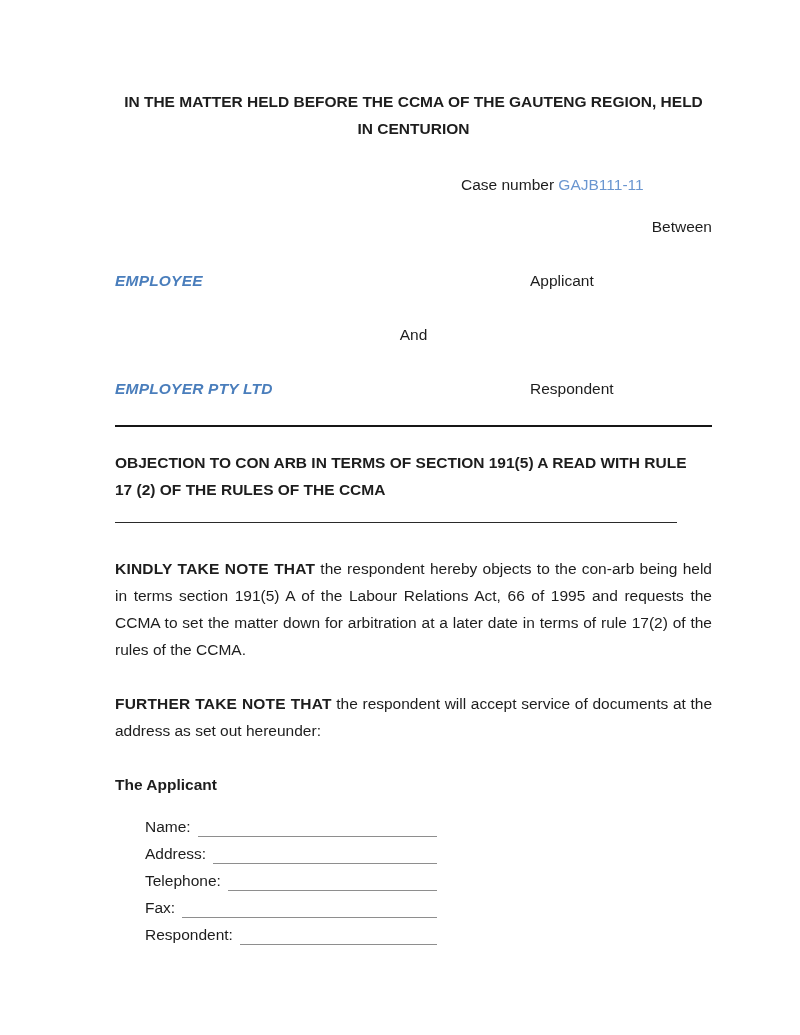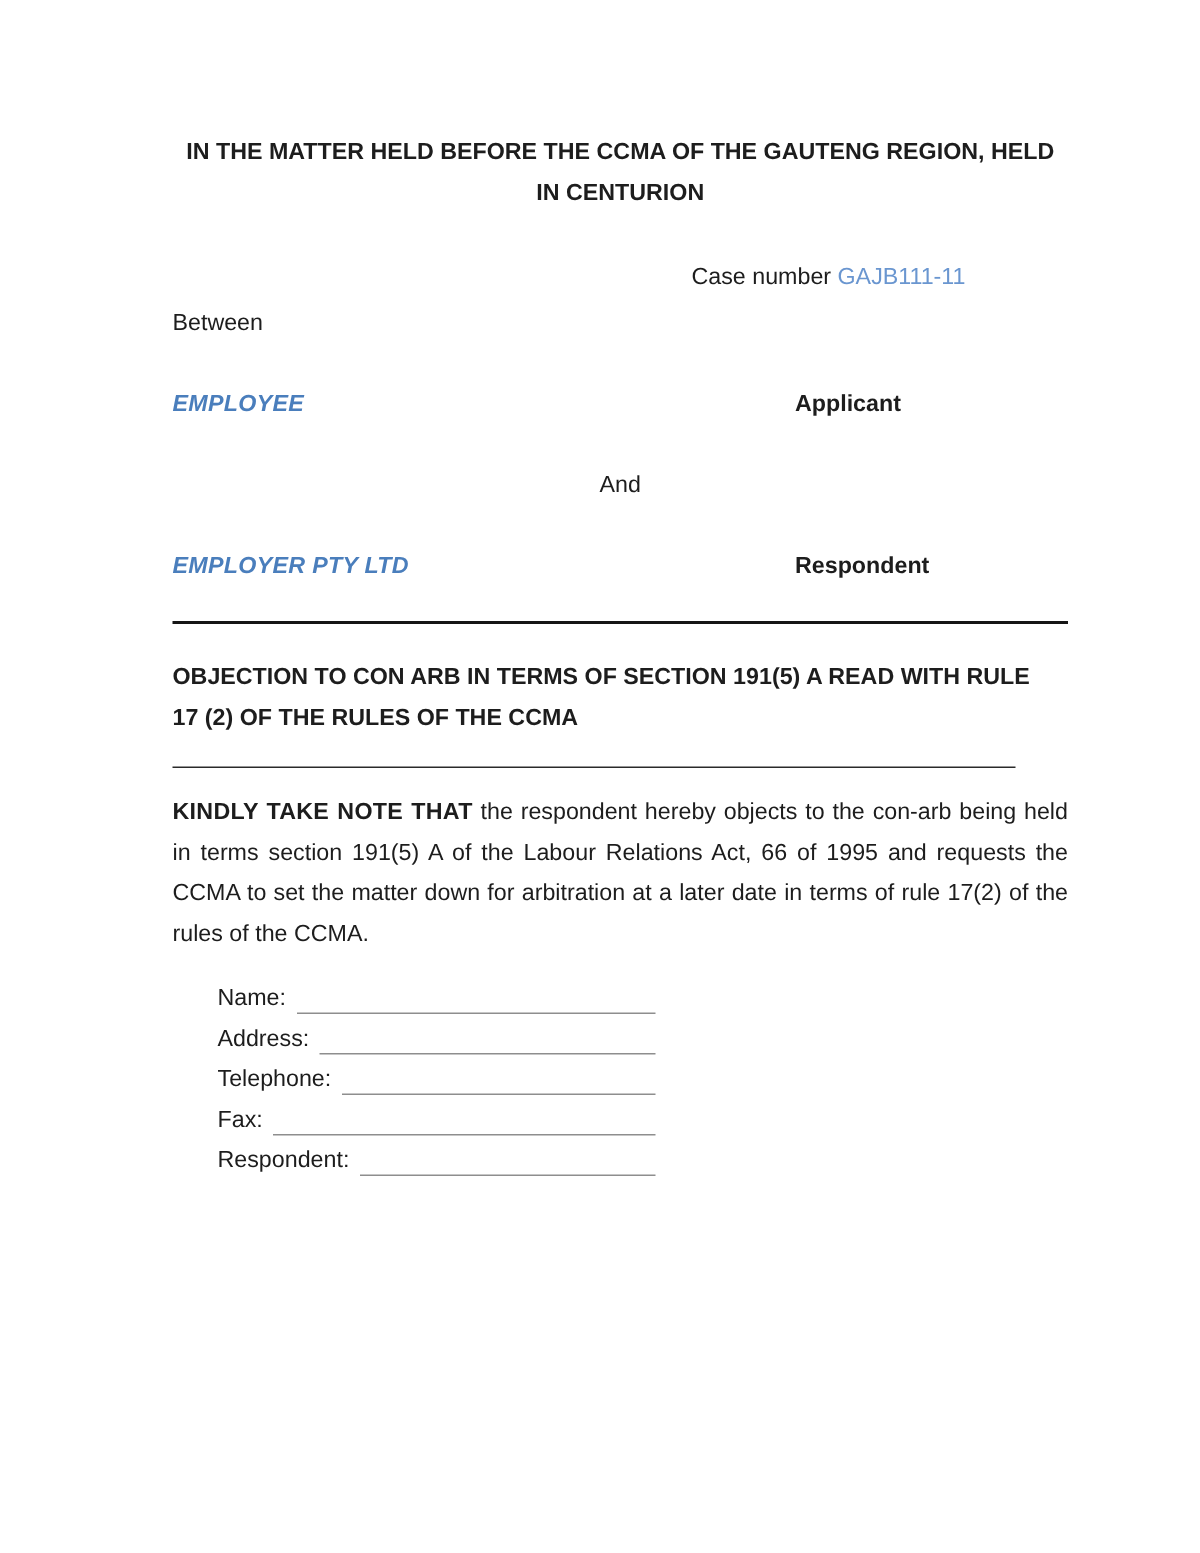--- a/index.html
+++ b/index.html
@@ -12,41 +12,41 @@
     box-sizing: border-box;
     padding: 88px 88px 0 115px;
     font-family: "Liberation Sans", sans-serif;
     font-size: 15.5px;
     line-height: 27px;
     color: #1d1d1d;
   }
   .doc-title { font-weight: bold; text-align: center; }
   .case-line { margin-top: 29px; margin-left: 346px; white-space: nowrap; }
   .case-number { color: var(--case_number_blue, #6a96d0); }
-  .between-line { margin-top: 4px; }
+  .between-line { margin-top: 15px; text-align: right; }
   .party-row { position: relative; margin-top: 27px; }
   .party-name {
     color: var(--party_blue, #4a7ebc);
     font-weight: bold;
     font-style: italic;
     letter-spacing: 0.2px;
   }
-  .party-role { position: absolute; left: 415px; top: 0; font-weight: bold; }
+  .party-role { position: absolute; left: 415px; top: 0; font-weight: normal; }
   .conjunction { margin-top: 27px; text-align: center; }
   .rule-thick {
     border: 0; border-top: 2.6px solid #161616;
     width: 597px; margin: 23px 0 0 0;
   }
   .subject { margin-top: 22px; font-weight: bold; text-align: left; }
   .rule-thin {
     border: 0; border-top: 1.4px solid #2a2a2a;
     width: 562px; margin: 19px 0 0 0;
   }
   .para { text-align: justify; }
-  .para-1 { margin-top: 16px; }
+  .para-1 { margin-top: 32px; }
   .para-2 { margin-top: 27px; }
   .para b { letter-spacing: 0.2px; }
   .section-heading { margin-top: 27px; font-weight: bold; }
   .fields { margin-top: 15px; margin-left: 30px; }
   .field-row { display: flex; align-items: stretch; width: 292px; height: 27px; justify-content: center; }
   .field-label { white-space: nowrap; }
   .field-line {
     flex: 1 1 auto;
     border-bottom: 1.4px solid #8e8e8e;
     margin-left: 7px;
@@ -86,21 +86,23 @@
 
   <div class="subject">
     <div>OBJECTION TO CON ARB IN TERMS OF SECTION 191(5) A READ WITH RULE</div>
     <div>17 (2) OF THE RULES OF THE CCMA</div>
   </div>
 
   <hr class="rule-thin">
 
   <p class="para para-1"><b>KINDLY TAKE NOTE THAT</b><span> the respondent hereby objects to the con-arb being held in terms section 191(5) A of the Labour Relations Act, 66 of 1995 and requests the CCMA to set the matter down for arbitration at a later date in terms of rule 17(2) of the rules of the CCMA.</span></p>
 
+  <p class="para para-2"><b>FURTHER TAKE NOTE THAT</b><span> the respondent will accept service of documents at the address as set out hereunder:</span></p>
 
+  <div class="section-heading">The Applicant</div>
 
   <div class="fields">
     <div class="field-row">
       <span class="field-label">Name:</span>
       <span class="field-line"></span>
     </div>
     <div class="field-row">
       <span class="field-label">Address:</span>
       <span class="field-line"></span>
     </div>

